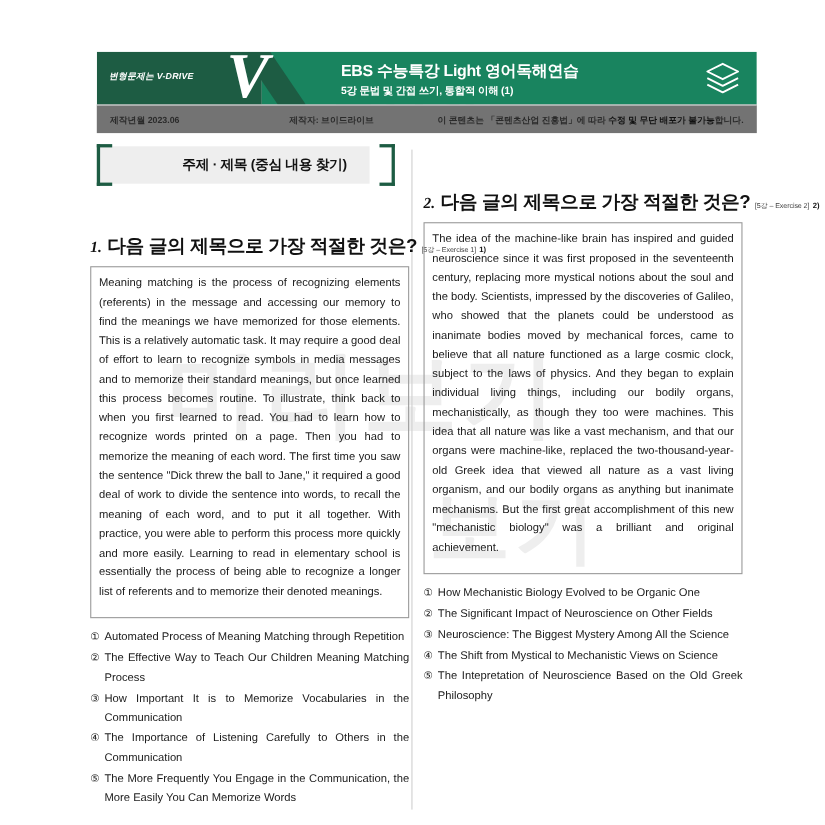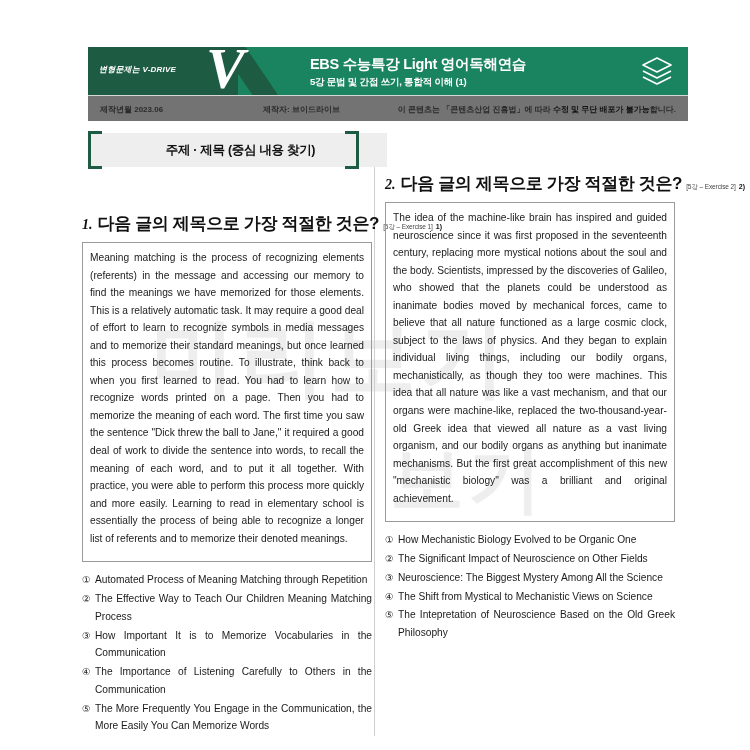--- a/index.html
+++ b/index.html
@@ -128,21 +128,21 @@
   }
   .meta-date  { left: 12px; }
   .meta-maker { left: 175px; }
   .meta-notice{ right: 12px; }
   .meta-notice b { color: #111; }
 
   
   .section-band {
     position: absolute;
     left: 88px; top: 133px;
-    width: 299px; height: 34px;
+    width: 248px; height: 34px;
     background: #eeeeee;
     z-index: 8;
     text-align: right;
   }
   .section-title {
     position: absolute;
     left: 0; top: 0; width: 305px; height: 34px;
     display: flex; align-items: center; justify-content: center;
     font-size: 12.5px; font-weight: 700; color: #111;
     letter-spacing: -0.3px;

